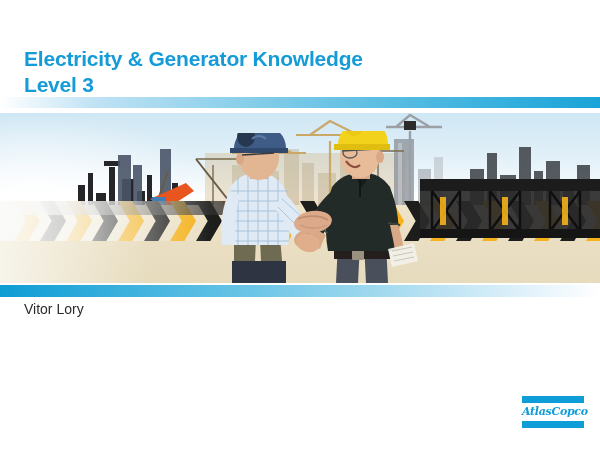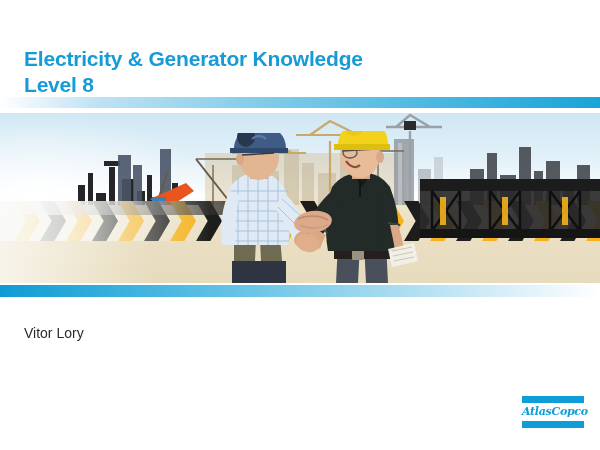--- a/index.html
+++ b/index.html
@@ -131,21 +131,21 @@
     width: 180px; height: 72px;
   }
 
   
   .person { position: absolute; bottom: 0; }
 
   
   #author {
     position: absolute;
     left: 24px;
-    top: 324px;
+    top: 300px;
     color: #2b2b2b;
     font-size: 14px;
     line-height: 18px;
     white-space: pre;
   }
 
   
   #logo {
     position: absolute;
     left: 522px;
@@ -177,21 +177,21 @@
     white-space: pre;
   }
 </style>
 </head>
 <body>
 
 <div id="slide">
 
   <div id="title-block">
     <div class="title-line">Electricity &amp; Generator Knowledge</div>
-    <div class="title-line">Level 8</div>
+    <div class="title-line">Level 3</div>
   </div>
 
   <div id="banner">
 
     <div id="top-rule"></div>
 
     <div id="photo">
 
       <div class="sky-glow"></div>
 

